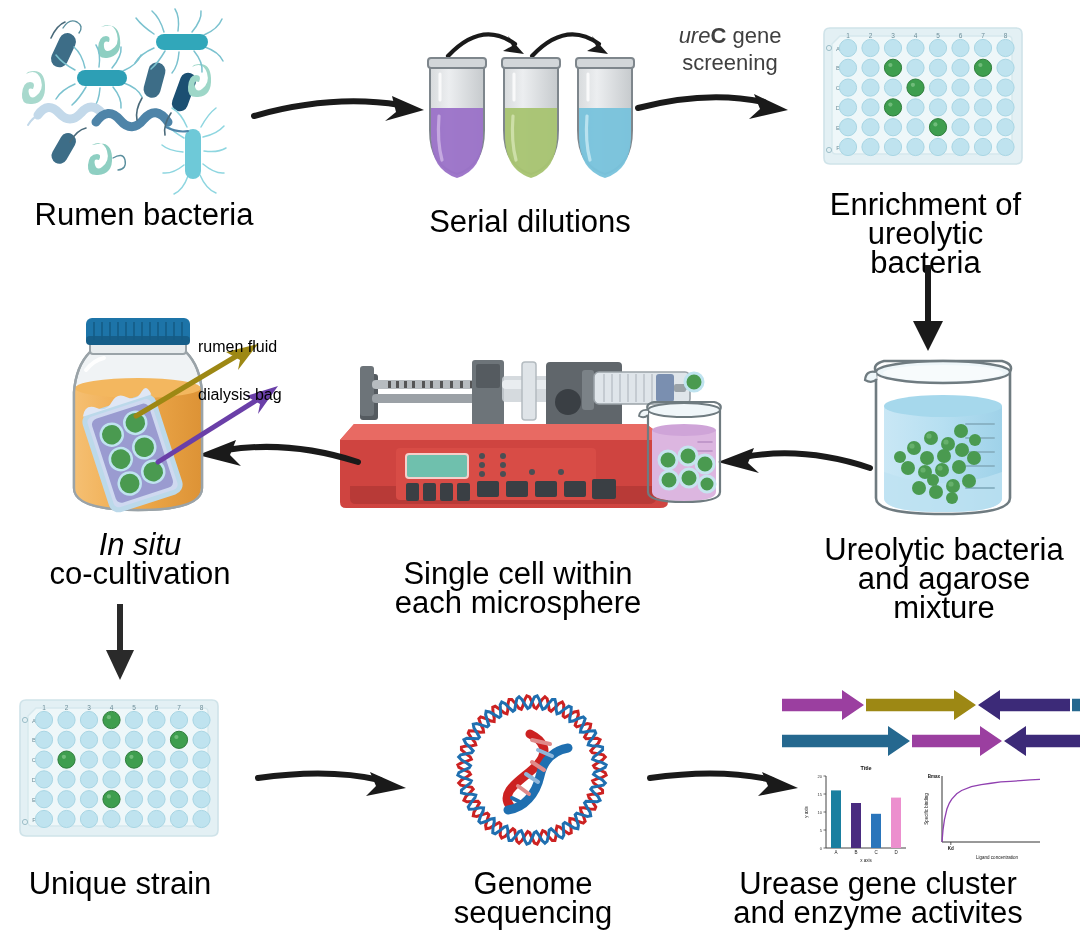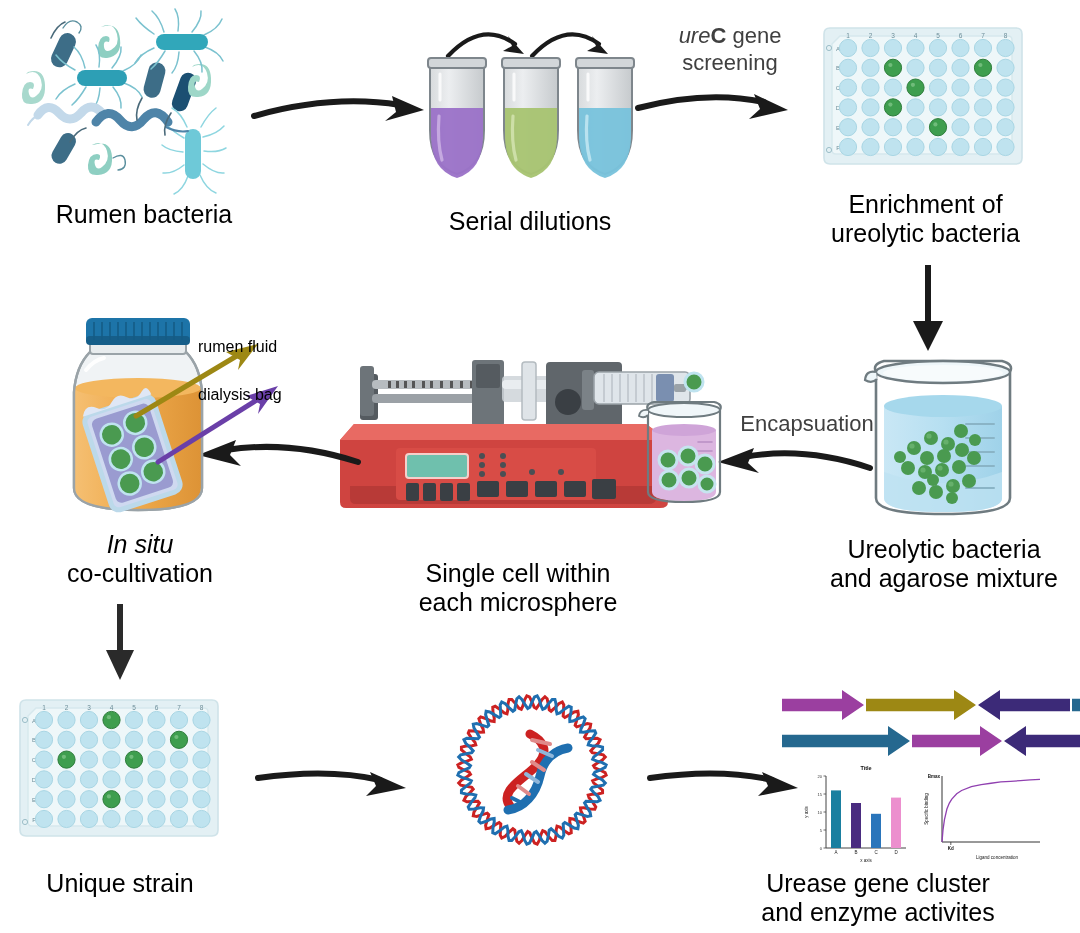--- a/index.html
+++ b/index.html
@@ -8,21 +8,21 @@
     width:1080px;height:933px;
     font-family:"Liberation Sans","DejaVu Sans",sans-serif;
     color:#111;
     overflow:hidden;
   }
   #stage{position:relative;width:1080px;height:933px;background:#fff;}
   .node{position:absolute;}
   .cap{
     position:absolute;
     text-align:center;
-    font-size:25px;
+    font-size:31px;
     line-height:29px;
     color:#000;
     font-weight:400;
     white-space:pre-line;
   }
   .cap .ital{font-style:italic;}
   .lbl{
     position:absolute;
     font-size:22px;
     line-height:27px;
@@ -336,21 +336,20 @@
         <circle cx="84" cy="90" r="2.6"></circle>
           <circle cx="61" cy="118" r="2.6"></circle>
         <circle cx="78" cy="116" r="2.6"></circle>
           <circle cx="89" cy="132" r="2.6"></circle>
       </g>
     </svg>
   </div>
   <div class="cap" style="left:808px;top:535px;width:272px;">Ureolytic bacteria
 and agarose mixture</div>
 
-  <div class="lbl" style="left:722px;top:410px;width:170px;text-align:center;">Encapsuation</div>
   <div class="arrow" style="left:712px;top:440px;">
     <svg width="160" height="42" viewBox="0 0 160 42">
       <path d="M158 28 Q92 6 32 17" stroke="#1a1a1a" stroke-width="6" fill="none" stroke-linecap="round"></path>
       <path d="M6 22 L42 8 L36 23 L47 33 Z" fill="#1a1a1a"></path>
     </svg>
   </div>
 
   <div class="node" style="left:336px;top:336px;width:360px;height:190px;">
     <svg width="360" height="190" viewBox="0 0 360 190">
       <defs>
@@ -700,20 +699,21 @@
           <path d="M-20 26 L-8 32" stroke="#1f6fb0"></path>
           <path d="M-14 14 L-3 22" stroke="#e08a8a"></path>
           <path d="M-6 2 L6 10" stroke="#8fb6da"></path>
           <path d="M0 -10 L12 -2" stroke="#e08a8a"></path>
           <path d="M6 -22 L20 -16" stroke="#8fb6da"></path>
           <path d="M0 -32 L18 -28" stroke="#e08a8a"></path>
         </g>
       </g>
     </svg>
   </div>
+  <div class="cap" style="left:408px;top:869px;width:250px;">Genome sequencing</div>
 
   <div class="arrow" style="left:648px;top:762px;">
     <svg width="160" height="40" viewBox="0 0 160 40">
       <path d="M2 16 Q72 6 124 18" stroke="#1a1a1a" stroke-width="6" fill="none" stroke-linecap="round"></path>
       <path d="M150 26 L114 10 L120 24 L110 34 Z" fill="#1a1a1a"></path>
     </svg>
   </div>
 
   <div class="node" style="left:778px;top:688px;width:300px;height:72px;">
     <svg width="300" height="72" viewBox="0 0 300 72" id="geneSvg">

